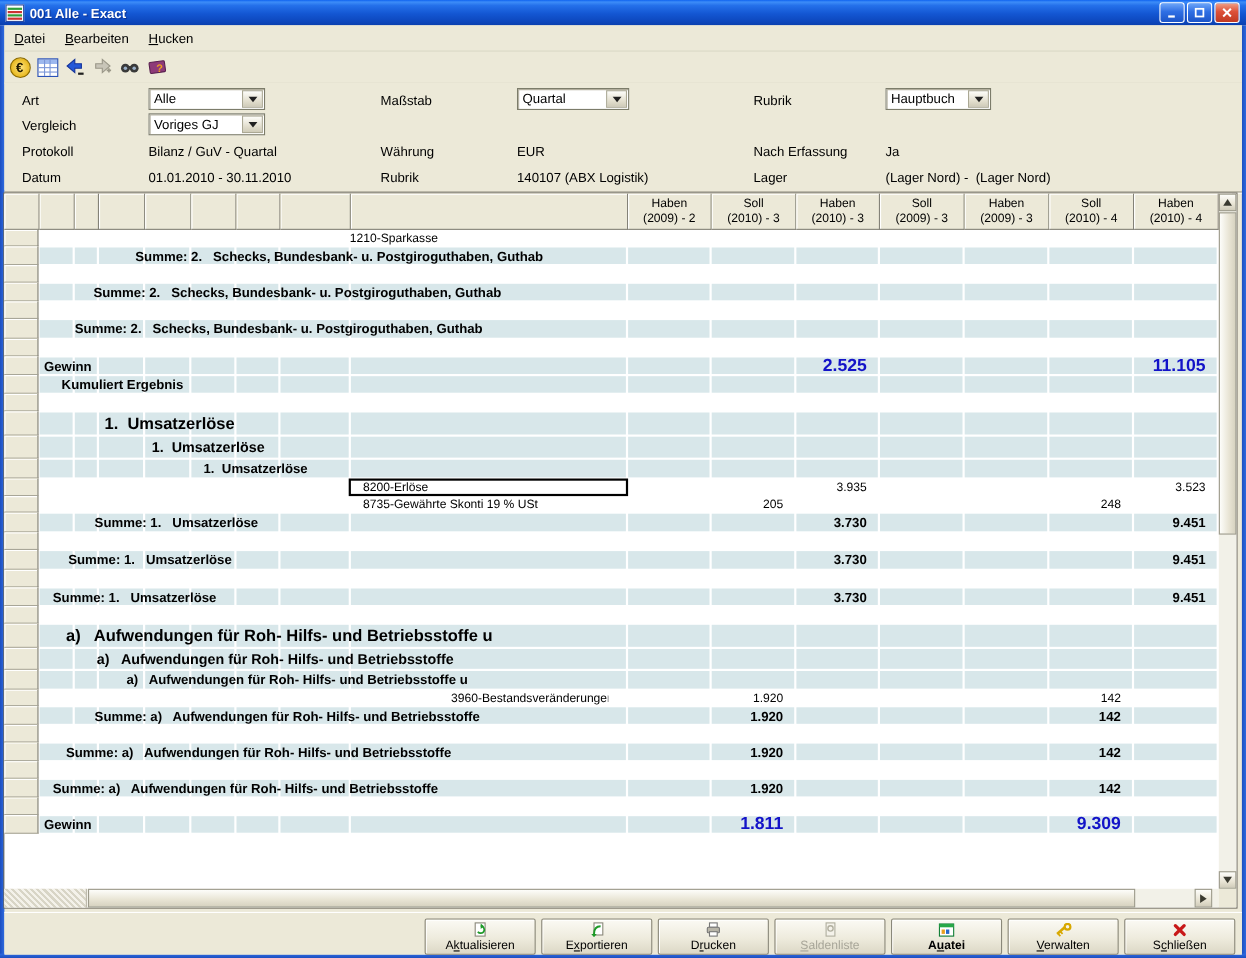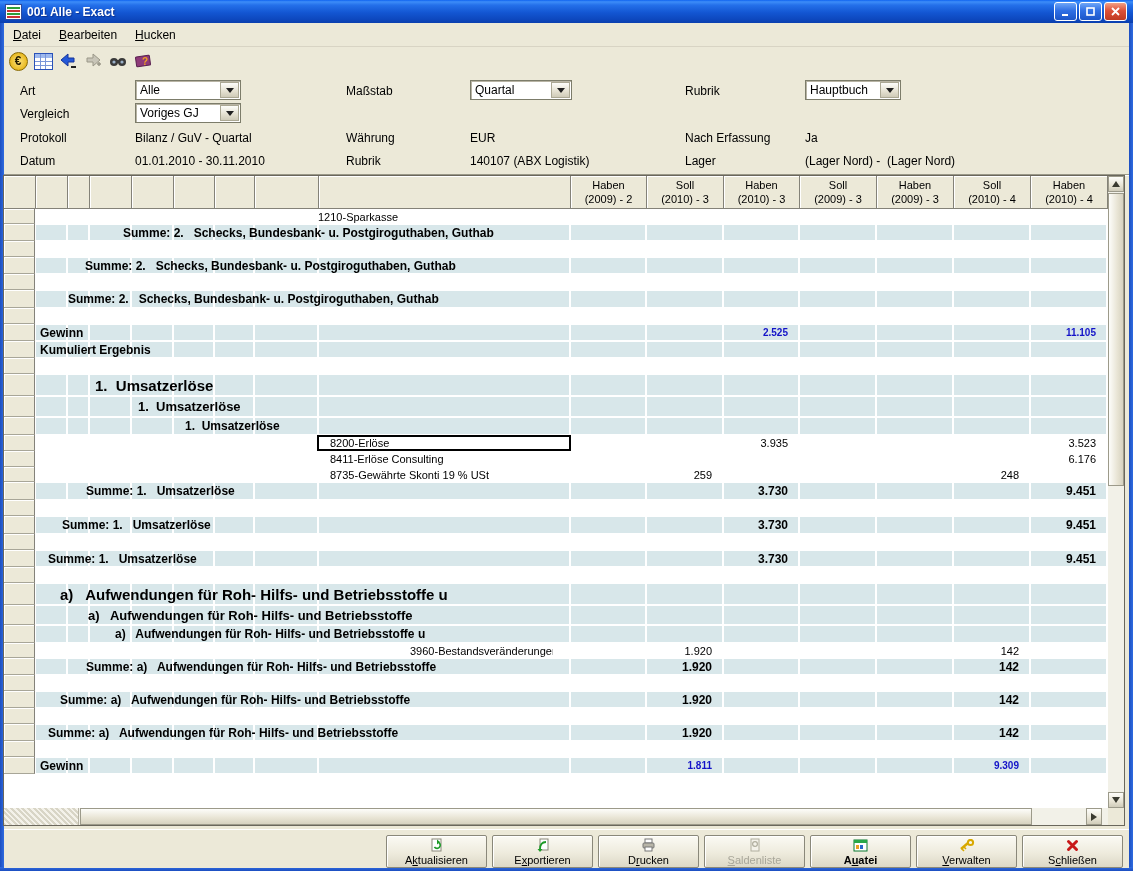--- a/index.html
+++ b/index.html
@@ -61,21 +61,21 @@
   .seg{position:absolute;top:1px;bottom:1px;background:#d8e7ea;}
   .rtxt{position:absolute;top:0;bottom:0;left:0;right:555px;overflow:hidden;white-space:pre;display:flex;align-items:center;color:#000;}
   .acct{font-size:11px;}
   .sum{font-size:12px;font-weight:bold;}
   .h1{font-size:15px;font-weight:bold;}
   .h2{font-size:13px;font-weight:bold;}
   .h3{font-size:12px;font-weight:bold;}
   .note{font-size:11px;color:#3c3ccd;}
   .rval{position:absolute;top:0;bottom:0;text-align:right;font-size:11px;display:flex;align-items:center;justify-content:flex-end;color:#000;}
   .rval.b{font-size:12px;font-weight:bold;}
-  .rval.blue{color:#1313c8;font-weight:bold;font-size:10px;}
+  .rval.blue{color:#1313c8;font-weight:bold;font-size:16px;}
   .selbox{position:absolute;left:313px;width:254px;top:0;height:16px;border:2px solid #000;box-sizing:border-box;}
   
   .vscroll{position:absolute;left:1104px;top:0;width:16px;height:632px;background:#f2f1e8;}
   .sbtn{position:absolute;left:0;width:16px;height:16px;background:linear-gradient(180deg,#fdfdfa,#e8e4d4 60%,#d0ccba);
      border:1px solid #9c9a8a;box-sizing:border-box;display:flex;align-items:center;justify-content:center;}
   .thumbv{position:absolute;left:0;top:17px;width:16px;height:293px;background:linear-gradient(90deg,#fdfdfa,#e8e4d4 60%,#d6d2c0);
      border:1px solid #9c9a8a;box-sizing:border-box;}
   .tri{width:0;height:0;}
   .tri.up{border-left:4px solid transparent;border-right:4px solid transparent;border-bottom:6px solid #3a3a30;}
   .tri.down{border-left:4px solid transparent;border-right:4px solid transparent;border-top:6px solid #3a3a30;}
@@ -339,21 +339,21 @@
         <div class="seg" style="left: 211px; width: 38px;"></div>
         <div class="seg" style="left: 251px; width: 62px;"></div>
         <div class="seg" style="left: 315px; width: 250px;"></div>
         <div class="seg" style="left: 567px; width: 74px;"></div>
         <div class="seg" style="left: 643px; width: 75px;"></div>
         <div class="seg" style="left: 720px; width: 74px;"></div>
         <div class="seg" style="left: 796px; width: 75px;"></div>
         <div class="seg" style="left: 873px; width: 75px;"></div>
         <div class="seg" style="left: 950px; width: 75px;"></div>
         <div class="seg" style="left: 1027px; width: 75px;"></div>
-        <div class="rtxt sum" style="left: 36px;">Kumuliert Ergebnis</div>
+        <div class="rtxt sum" style="left: 52px;">Kumuliert Ergebnis</div>
       </div>
       <div class="grow" style="height: 16px;">
         <div class="gutter"></div>
       </div>
       <div class="grow" style="height: 22px;">
         <div class="gutter"></div>
         <div class="seg" style="left: 32px; width: 30px;"></div>
         <div class="seg" style="left: 64px; width: 20px;"></div>
         <div class="seg" style="left: 86px; width: 40px;"></div>
         <div class="seg" style="left: 128px; width: 40px;"></div>
@@ -408,29 +408,24 @@
         <div class="seg" style="left: 1027px; width: 75px;"></div>
         <div class="rtxt h3" style="left: 181px;">1.  Umsatzerlöse</div>
       </div>
       <div class="grow" style="height: 16px;">
         <div class="gutter"></div>
         <div class="rtxt acct" style="left: 326px;">8200-Erlöse</div>
         <div class="rval " style="left: 720px; width: 64px;">3.935</div>
         <div class="rval " style="left: 1027px; width: 65px;">3.523</div>
         <div class="selbox"></div>
       </div>
-      <div class="grow" style="height: 16px;">
-        <div class="gutter"></div>
-        <div class="rtxt acct" style="left: 326px;">8411-Erlöse Consulting</div>
-        <div class="rval " style="left: 1027px; width: 65px;">6.176</div>
-      </div>
       <div class="grow" style="height: 15px;">
         <div class="gutter"></div>
         <div class="rtxt acct" style="left: 326px;">8735-Gewährte Skonti 19 % USt</div>
-        <div class="rval " style="left: 643px; width: 65px;">259</div>
+        <div class="rval " style="left: 643px; width: 65px;">205</div>
         <div class="rval " style="left: 950px; width: 65px;">248</div>
       </div>
       <div class="grow" style="height: 18px;">
         <div class="gutter"></div>
         <div class="seg" style="left: 32px; width: 30px;"></div>
         <div class="seg" style="left: 64px; width: 20px;"></div>
         <div class="seg" style="left: 86px; width: 40px;"></div>
         <div class="seg" style="left: 128px; width: 40px;"></div>
         <div class="seg" style="left: 170px; width: 39px;"></div>
         <div class="seg" style="left: 211px; width: 38px;"></div>

